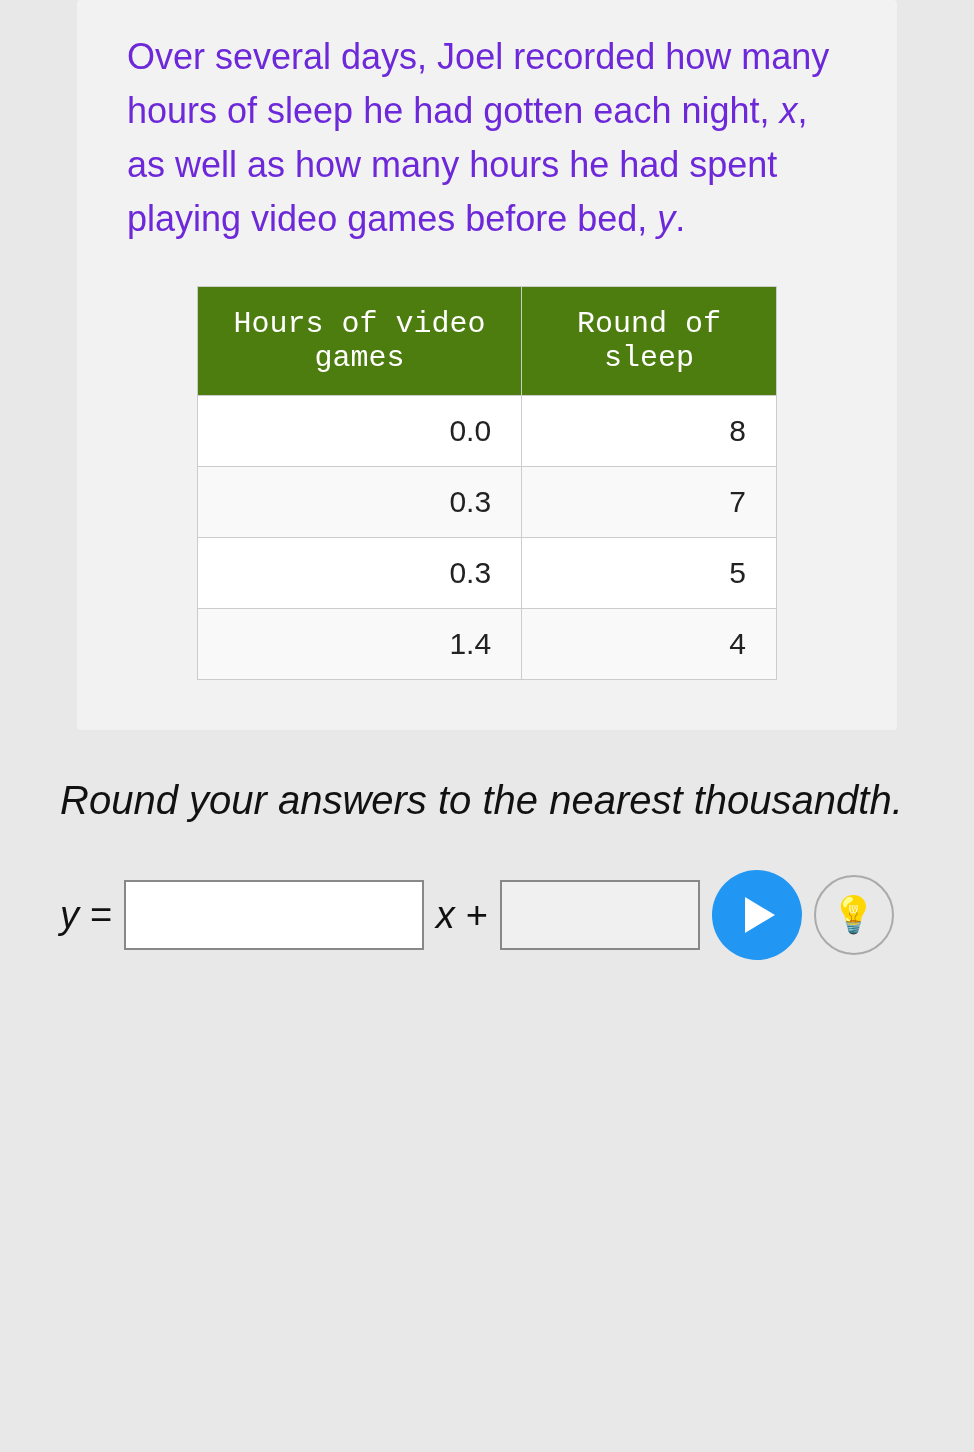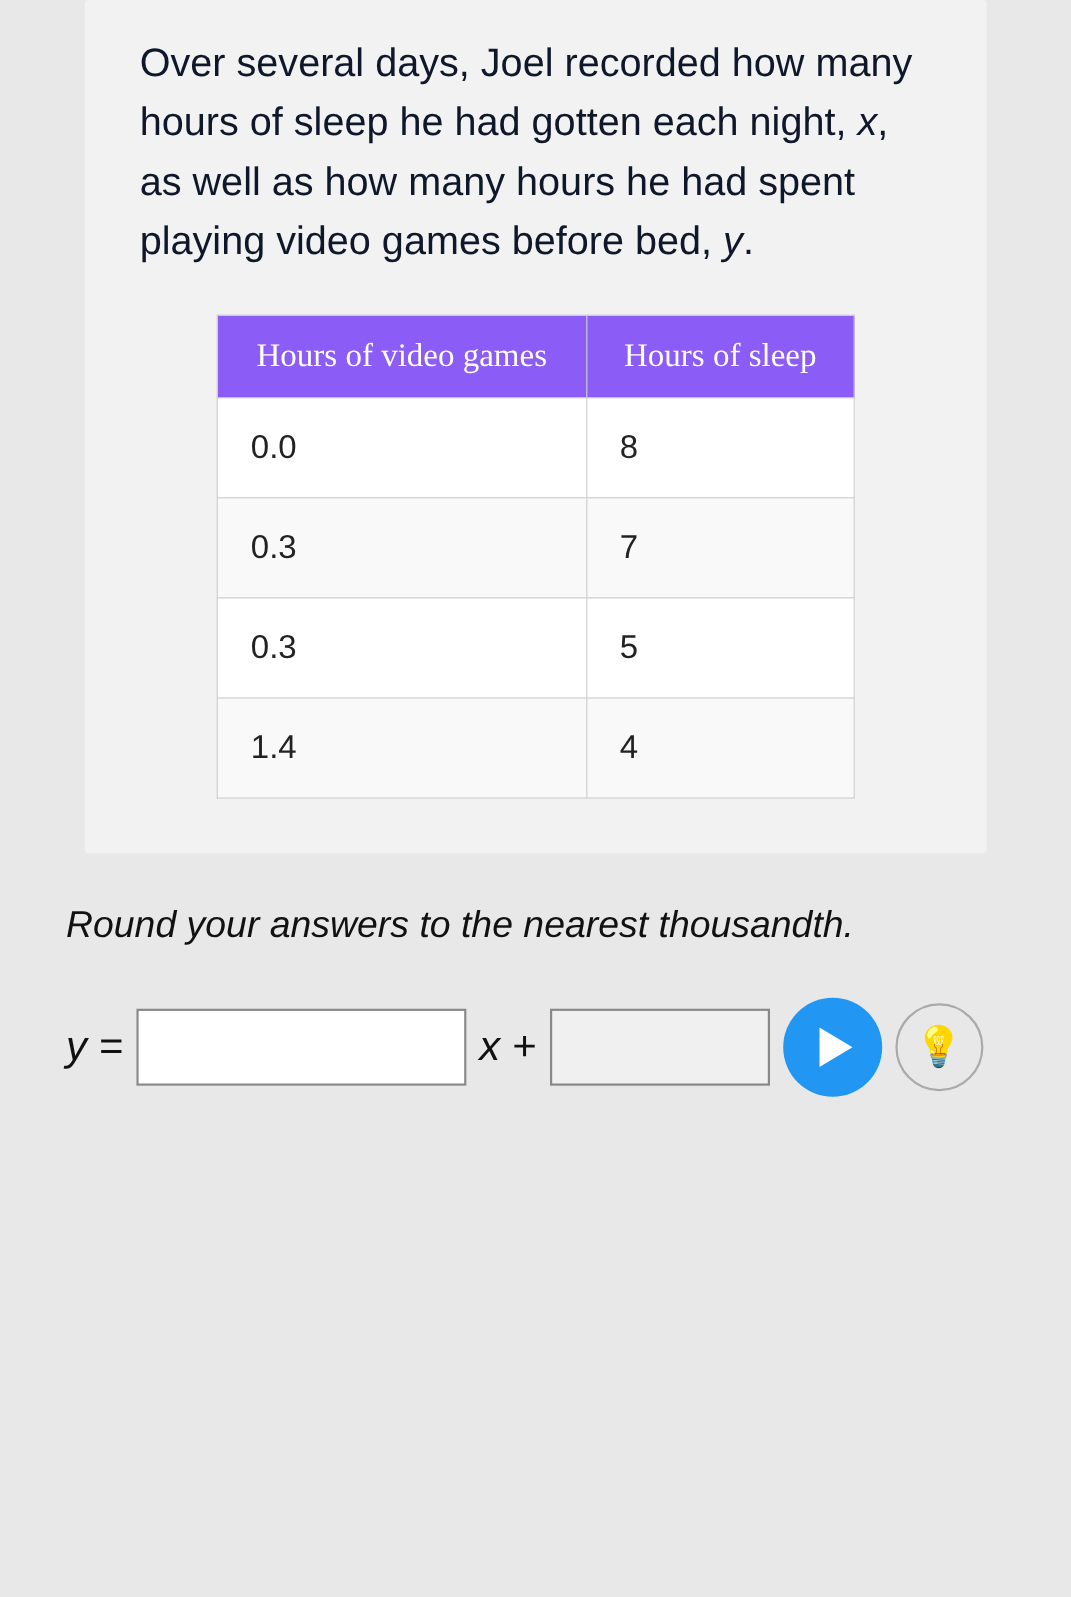--- a/index.html
+++ b/index.html
@@ -22,68 +22,68 @@
       background-color: #f2f2f2;
       width: 820px;
       margin-top: 0;
       padding: 30px 50px 50px 50px;
       border-radius: 4px;
     }
 
     .intro-text {
       font-size: 36px;
       line-height: 1.5;
-      color: #0f172a;
+      color: #6d28d9;
       margin-bottom: 40px;
       font-family: Arial, sans-serif;
     }
 
     .intro-text em {
       font-style: italic;
     }
 
     .data-table {
       margin: 0 auto;
       border-collapse: collapse;
       width: 580px;
     }
 
     .data-table thead tr th {
-      background-color: #8b5cf6;
+      background-color: #4d7c0f;
       color: #fff;
       font-size: 30px;
-      font-family: Liberation Serif, serif;
+      font-family: Liberation Mono, monospace;
       font-weight: normal;
       text-align: center;
       padding: 20px 30px;
       border: 1px solid #ccc;
     }
 
     .data-table tbody tr td {
       background-color: #fff;
-      text-align: left;
+      text-align: right;
       font-size: 30px;
       font-family: Arial, sans-serif;
       color: #222;
-      padding: 28px 30px;
+      padding: 18px 30px;
       border: 1px solid #ccc;
     }
 
     .data-table tbody tr:nth-child(even) td {
       background-color: #f9f9f9;
     }
 
     .bottom-section {
       width: 974px;
       padding: 40px 60px 40px 60px;
       background-color: #e8e8e8;
     }
 
     .round-text {
-      font-size: 34px;
+      font-size: 40px;
       font-style: italic;
       font-family: Arial, sans-serif;
       color: #111;
       margin-bottom: 40px;
       line-height: 1.5;
     }
 
     .equation-row {
       display: flex;
       align-items: center;
@@ -171,21 +171,21 @@
 
 <div class="main-card">
   <p class="intro-text">
     Over several days, Joel recorded how many hours of sleep he had gotten each night, <em>x</em>, as well as how many hours he had spent playing video games before bed, <em>y</em>.
   </p>
 
   <table class="data-table">
     <thead>
       <tr>
         <th>Hours of video games</th>
-        <th>Hours of sleep</th>
+        <th>Round of sleep</th>
       </tr>
     </thead>
     <tbody id="table-body">
     <tr>
           <td>0.0</td>
           <td>8</td>
         </tr>
         <tr>
           <td>0.3</td>
           <td>7</td>

